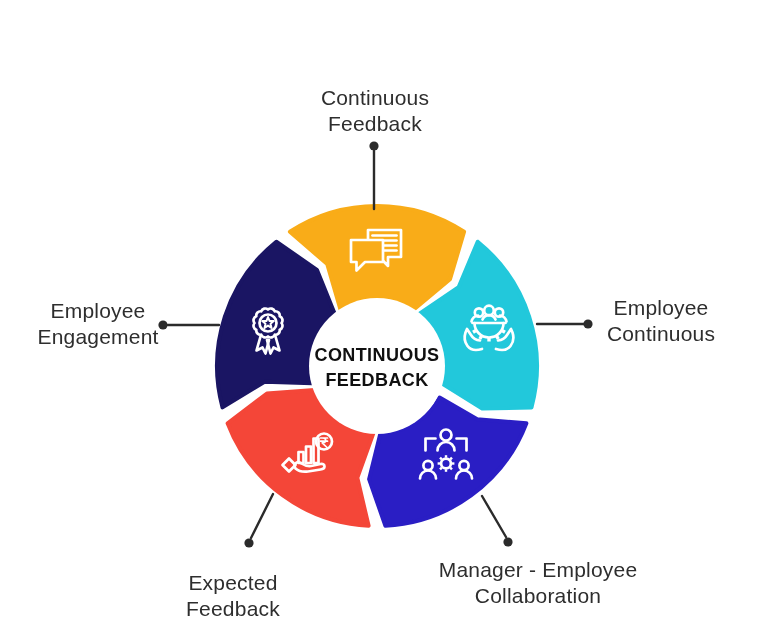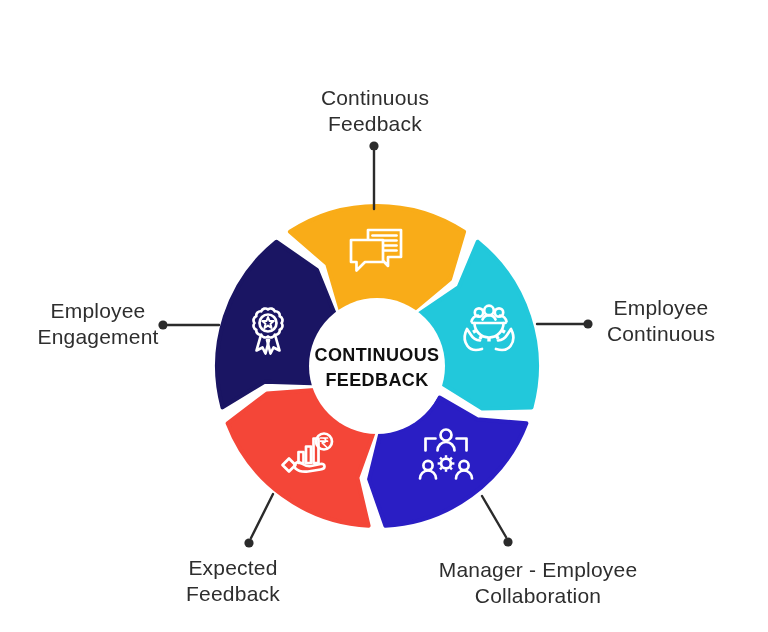--- a/index.html
+++ b/index.html
@@ -173,21 +173,21 @@
   <div class="callout" style="left:661px; top:267px;">
     <div>Employee</div>
     <div>Continuous</div>
   </div>
 
   <div class="callout" style="left:538px; top:529px;">
     <div>Manager - Employee</div>
     <div>Collaboration</div>
   </div>
 
-  <div class="callout" style="left:233px; top:527px;">
+  <div class="callout" style="left:233px; top:542px;">
     <div>Expected</div>
     <div>Feedback</div>
   </div>
 
   <div class="callout" style="left:98px; top:270px;">
     <div>Employee</div>
     <div>Engagement</div>
   </div>
 
   <div class="center-title">

